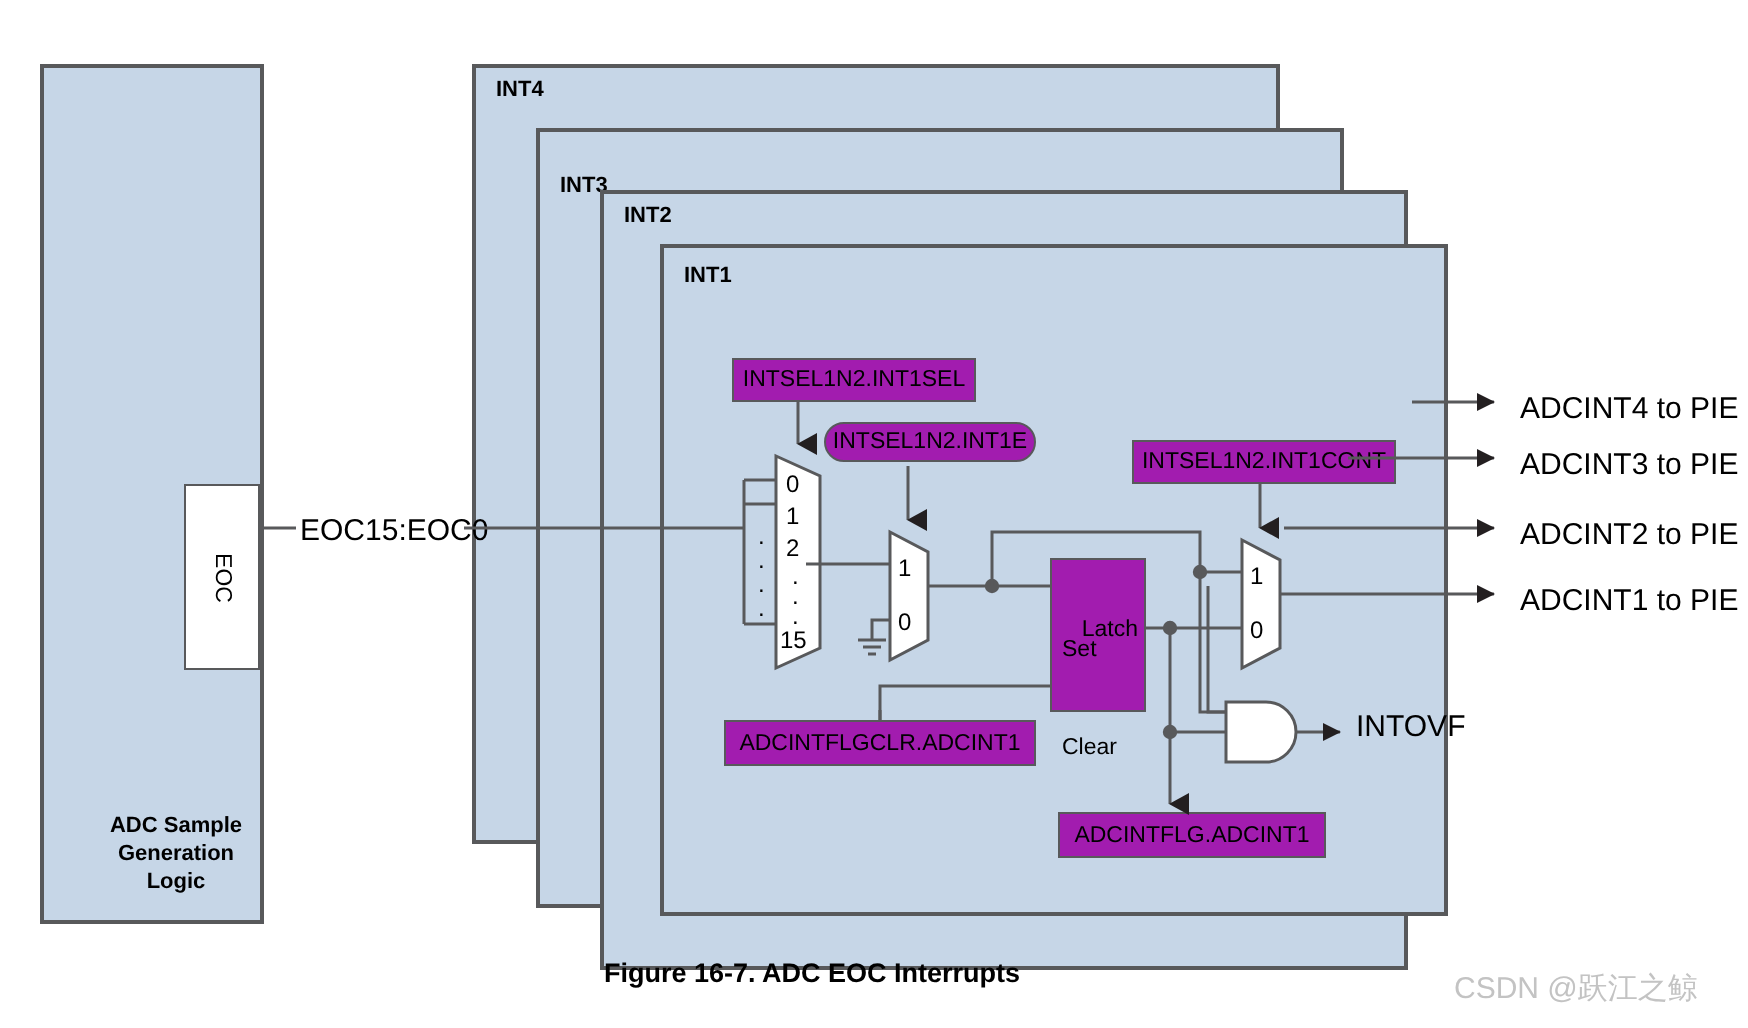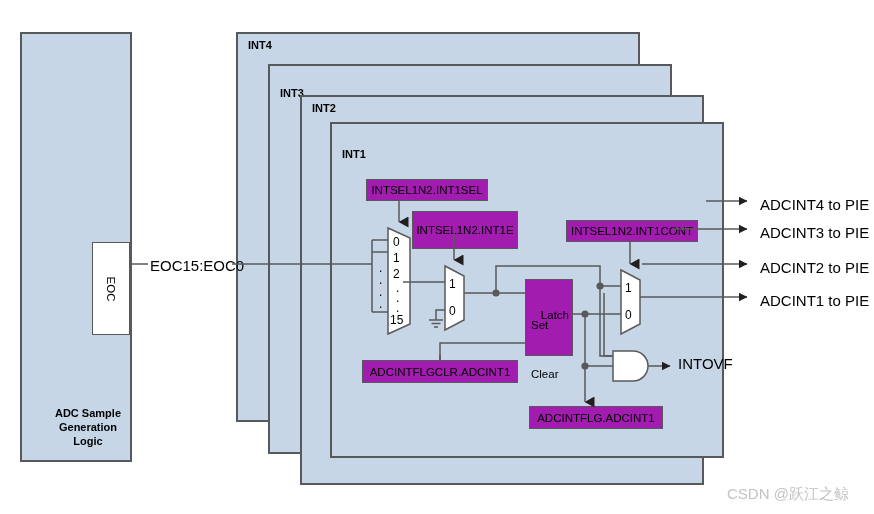--- a/index.html
+++ b/index.html
@@ -59,36 +59,36 @@
   <div class="panel abs" style="left:236px;top:32px;width:404px;height:390px;"></div>
   <div class="panel-label abs" style="left:248px;top:39px;">INT4</div>
 
   <div class="panel abs" style="left:268px;top:64px;width:404px;height:390px;"></div>
   <div class="panel-label abs" style="left:280px;top:71px;margin-top:16px;">INT3</div>
 
   <div class="panel abs" style="left:300px;top:95px;width:404px;height:390px;"></div>
   <div class="panel-label abs" style="left:312px;top:102px;">INT2</div>
 
   <div class="panel abs" style="left:330px;top:122px;width:394px;height:336px;"></div>
-  <div class="panel-label abs" style="left:342px;top:148px;">INT1</div>
+  <div class="panel-label abs" style="left:342px;top:132px;">INT1</div>
 
   <div class="panel abs" style="left:20px;top:32px;width:112px;height:430px;"></div>
   <div class="blocklabel abs" style="left:20px;top:406px;width:112px;padding-left:12px;">ADC Sample
 Generation
 Logic</div>
 
   <div class="eocbox abs" style="left:92px;top:242px;width:38px;height:93px;">
     <span class="eoctext">EOC</span>
   </div>
 
   <div class="whitebox abs" style="left:366px;top:179px;width:122px;height:22px;">
     <span>INTSEL1N2.INT1SEL</span>
   </div>
 
-  <div class="whitebox abs" style="left:412px;top:211px;width:106px;height:38px;">
+  <div class="whitebox abs" style="left:412px;top:211px;width:106px;height:20px;border-radius:11px;">
     <span>INTSEL1N2.INT1E</span>
   </div>
 
   <div class="whitebox abs" style="left:566px;top:220px;width:132px;height:22px;">
     <span>INTSEL1N2.INT1CONT</span>
   </div>
 
   <div class="whitebox abs" style="left:362px;top:360px;width:156px;height:23px;">
     <span>ADCINTFLGCLR.ADCINT1</span>
   </div>
@@ -103,20 +103,21 @@
   <div class="abs" style="left:531px;top:336px;font-size:11.5px;color:#000;margin-top:32px;">Clear</div>
 
   <div class="wiretxt abs" style="left:150px;top:257px;">EOC15:EOC0</div>
 
   <div class="wiretxt abs" style="left:760px;top:196px;">ADCINT4 to PIE</div>
   <div class="wiretxt abs" style="left:760px;top:224px;">ADCINT3 to PIE</div>
   <div class="wiretxt abs" style="left:760px;top:259px;">ADCINT2 to PIE</div>
   <div class="wiretxt abs" style="left:760px;top:292px;">ADCINT1 to PIE</div>
   <div class="wiretxt abs" style="left:678px;top:355px;">INTOVF</div>
 
+  <div class="caption abs" style="left:302px;top:479px;">Figure 16-7. ADC EOC Interrupts</div>
   <div class="watermark abs" style="left:727px;top:485px;">CSDN @跃江之鲸</div>
 
   <svg width="874" height="514">
     <defs>
       <marker id="ah" markerWidth="9" markerHeight="9" refX="8.5" refY="4.5" orient="auto" markerUnits="userSpaceOnUse">
         <path d="M0,0 L9,4.5 L0,9 z" class="arrowhead"></path>
       </marker>
       <marker id="ahd" markerWidth="11" markerHeight="10" refX="5.5" refY="9.5" orient="auto" markerUnits="userSpaceOnUse">
         <path d="M0,0 L11,0 L5.5,10 z" class="arrowhead"></path>
       </marker>

